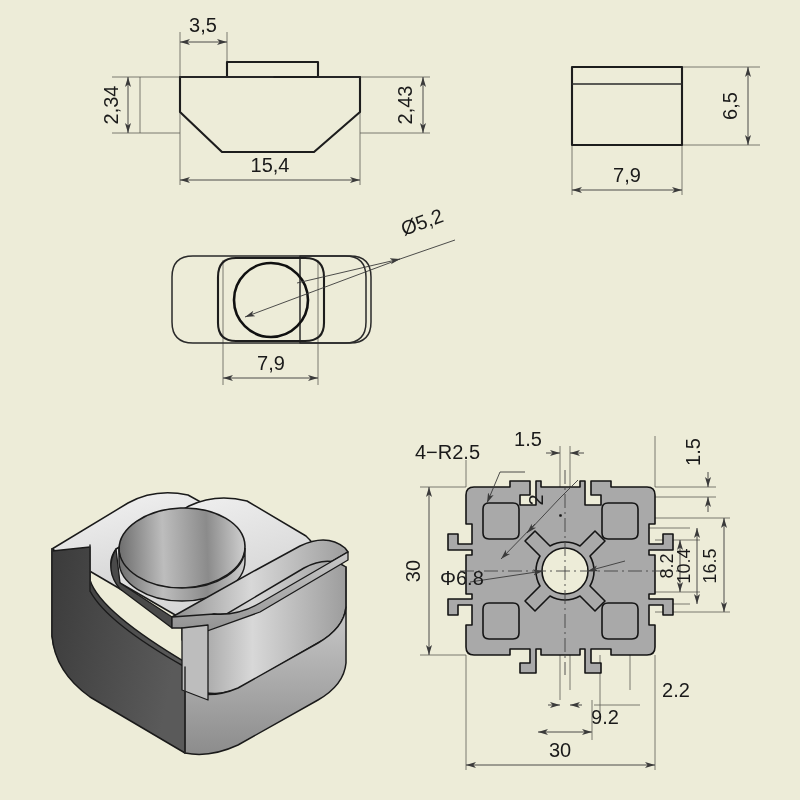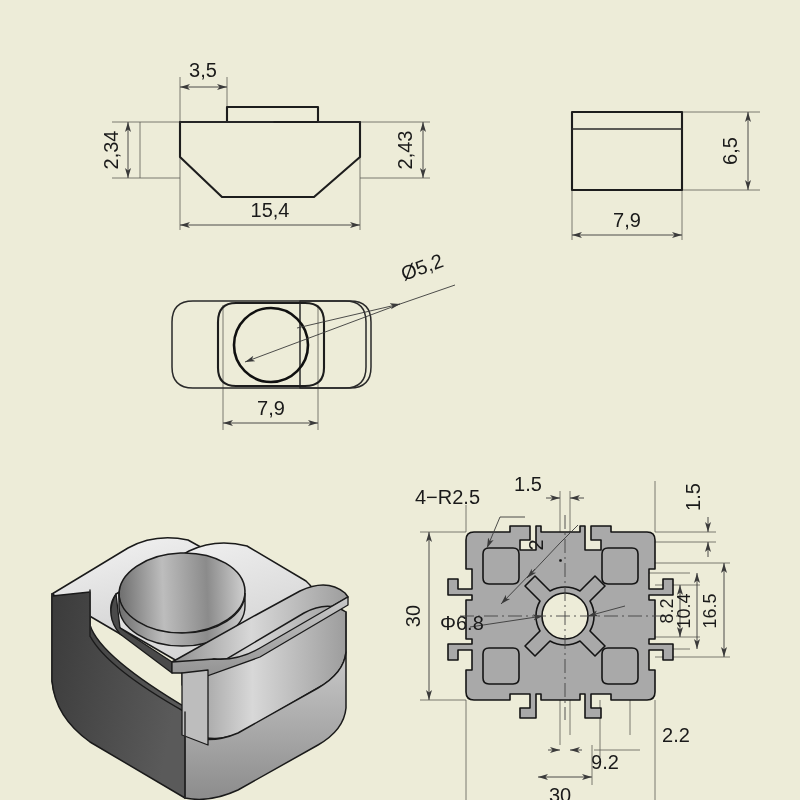--- a/index.html
+++ b/index.html
@@ -4,21 +4,21 @@
 <title>T-Nut Technical Drawing</title>
 <style>
   html,body{margin:0;padding:0;}
   body{
     width:800px;height:800px;
     background:#edecd8;
     font-family:"Liberation Sans", sans-serif;
     overflow:hidden;
     position:relative;
   }
-  #sheet{position:absolute;left:0;top:0;width:800px;height:712px;margin-top:45px;}
+  #sheet{position:absolute;left:0;top:0;width:800px;height:712px;}
   svg{display:block;}
   .dimtxt{
     font-family:"Liberation Sans", sans-serif;
     font-size:20px;
     fill:#1a1a1a;
   }
   .dimtxt-sm{
     font-family:"Liberation Sans", sans-serif;
     font-size:18px;
     fill:#1a1a1a;

